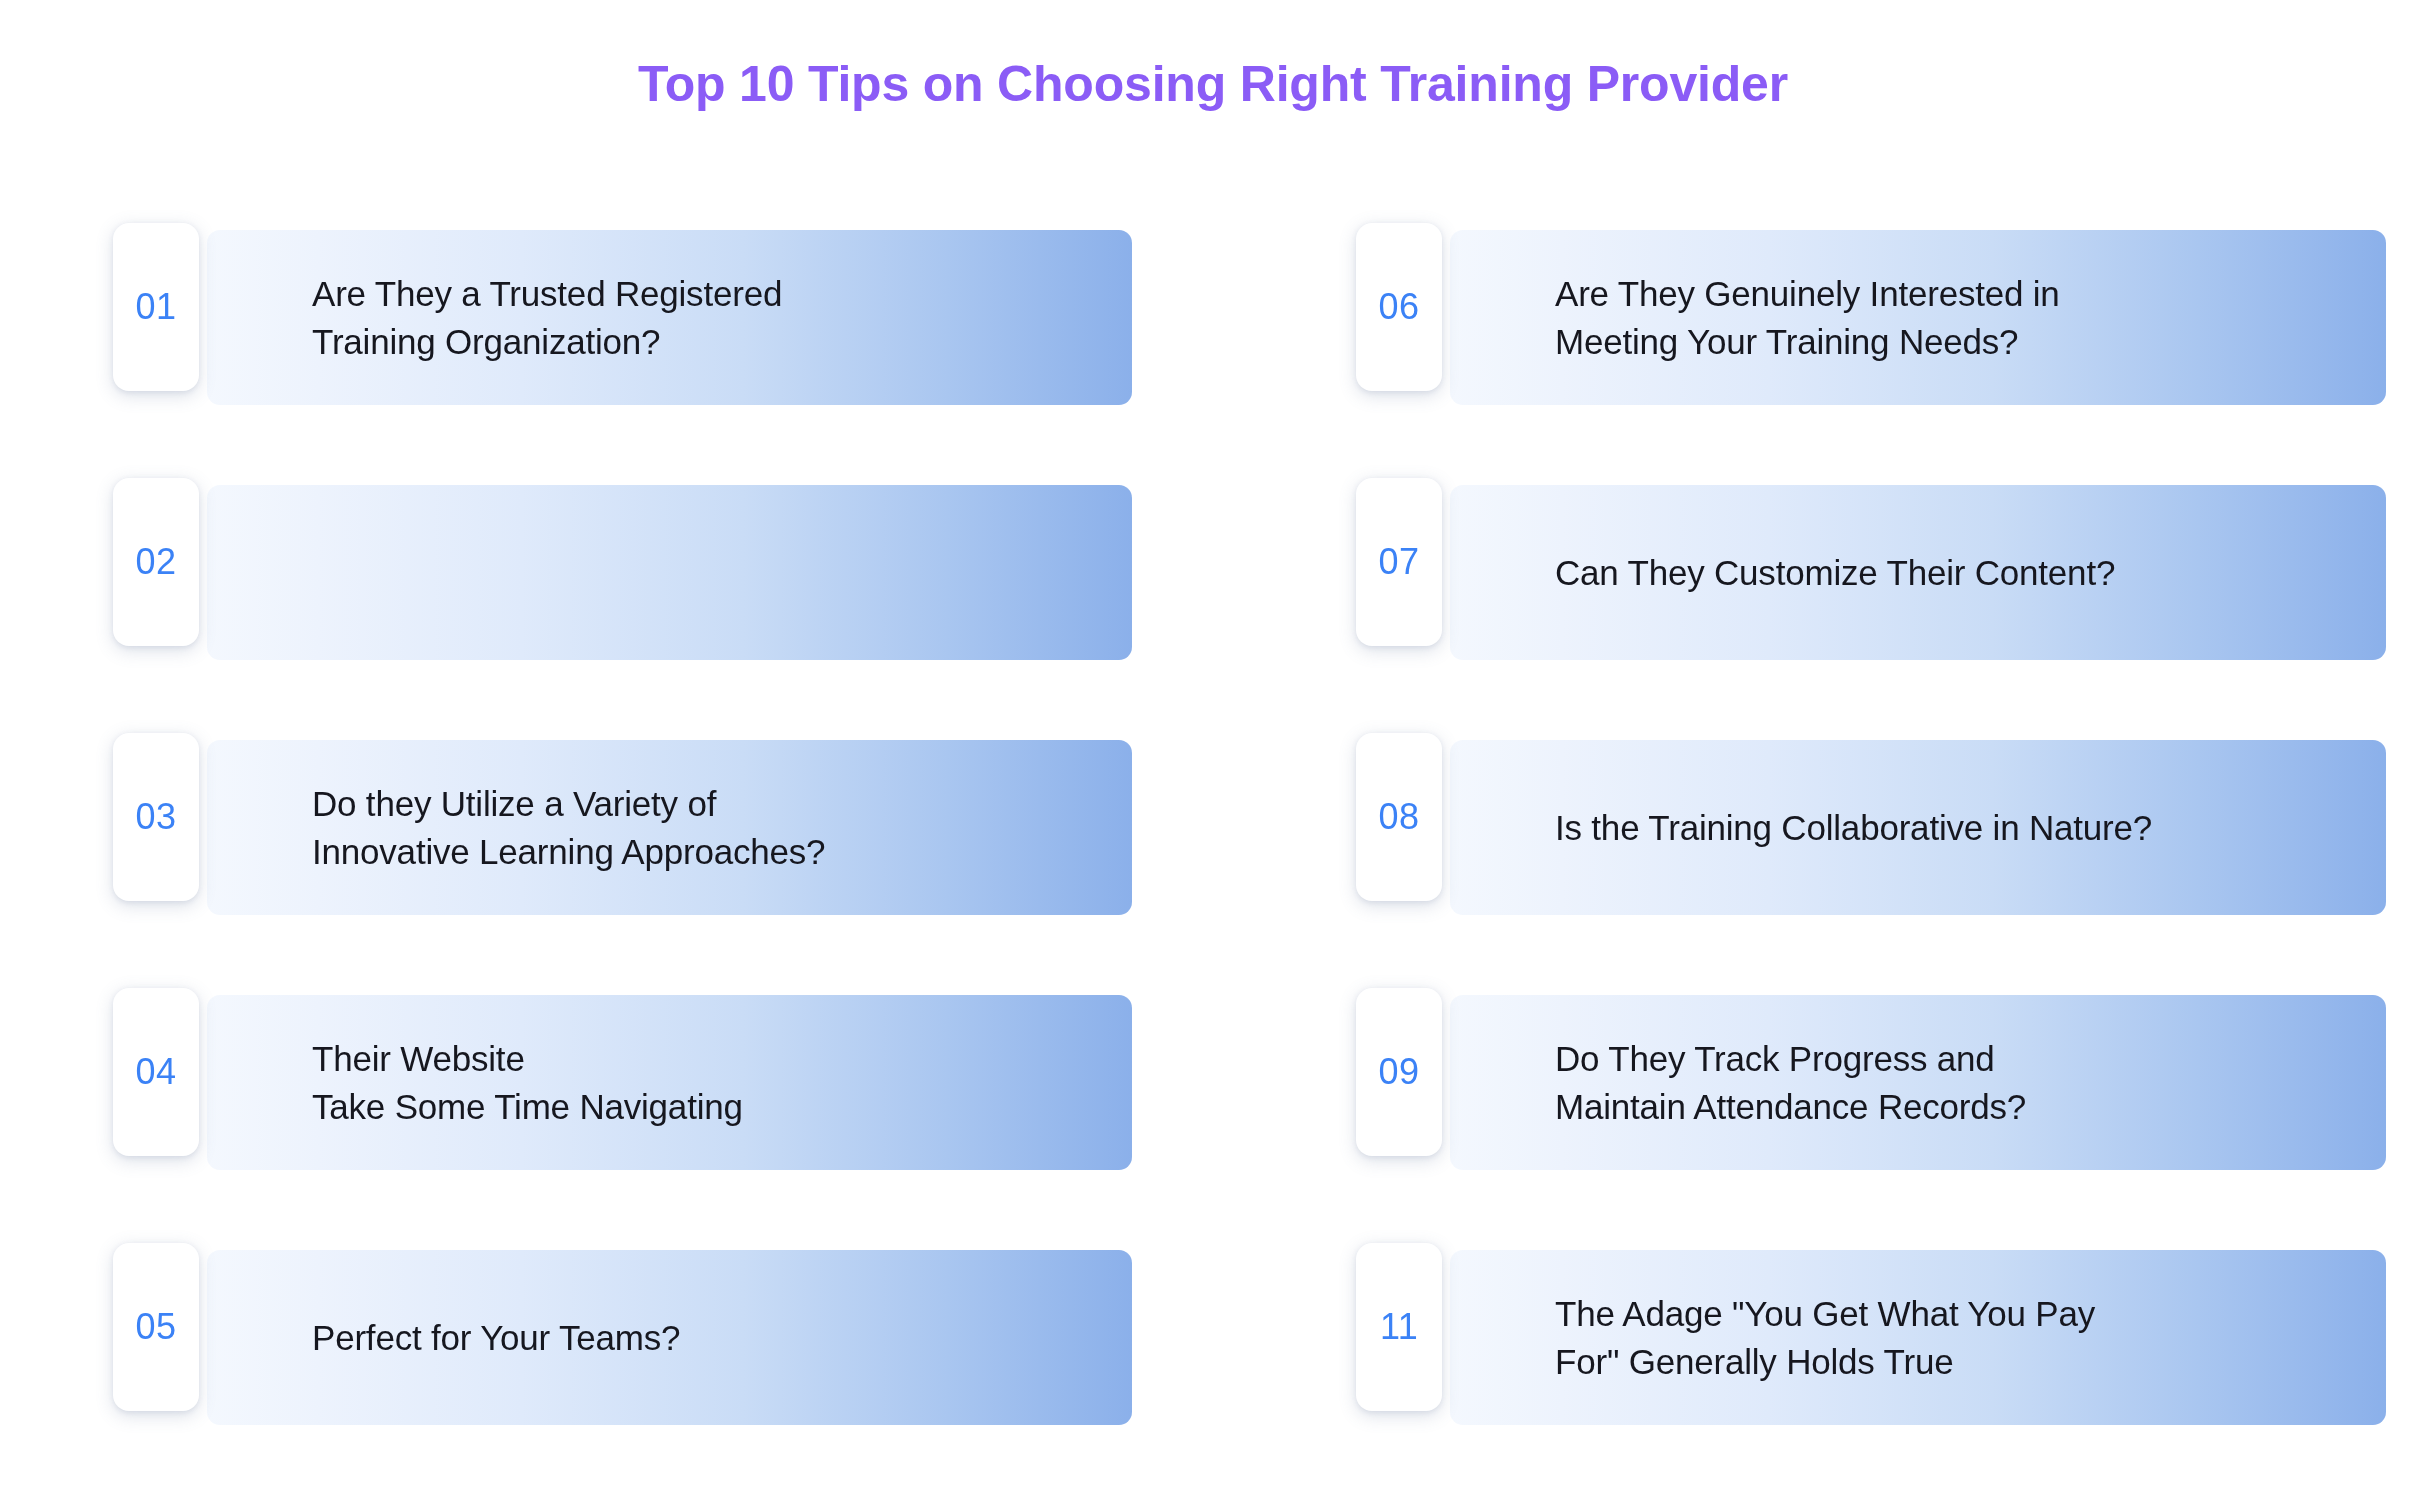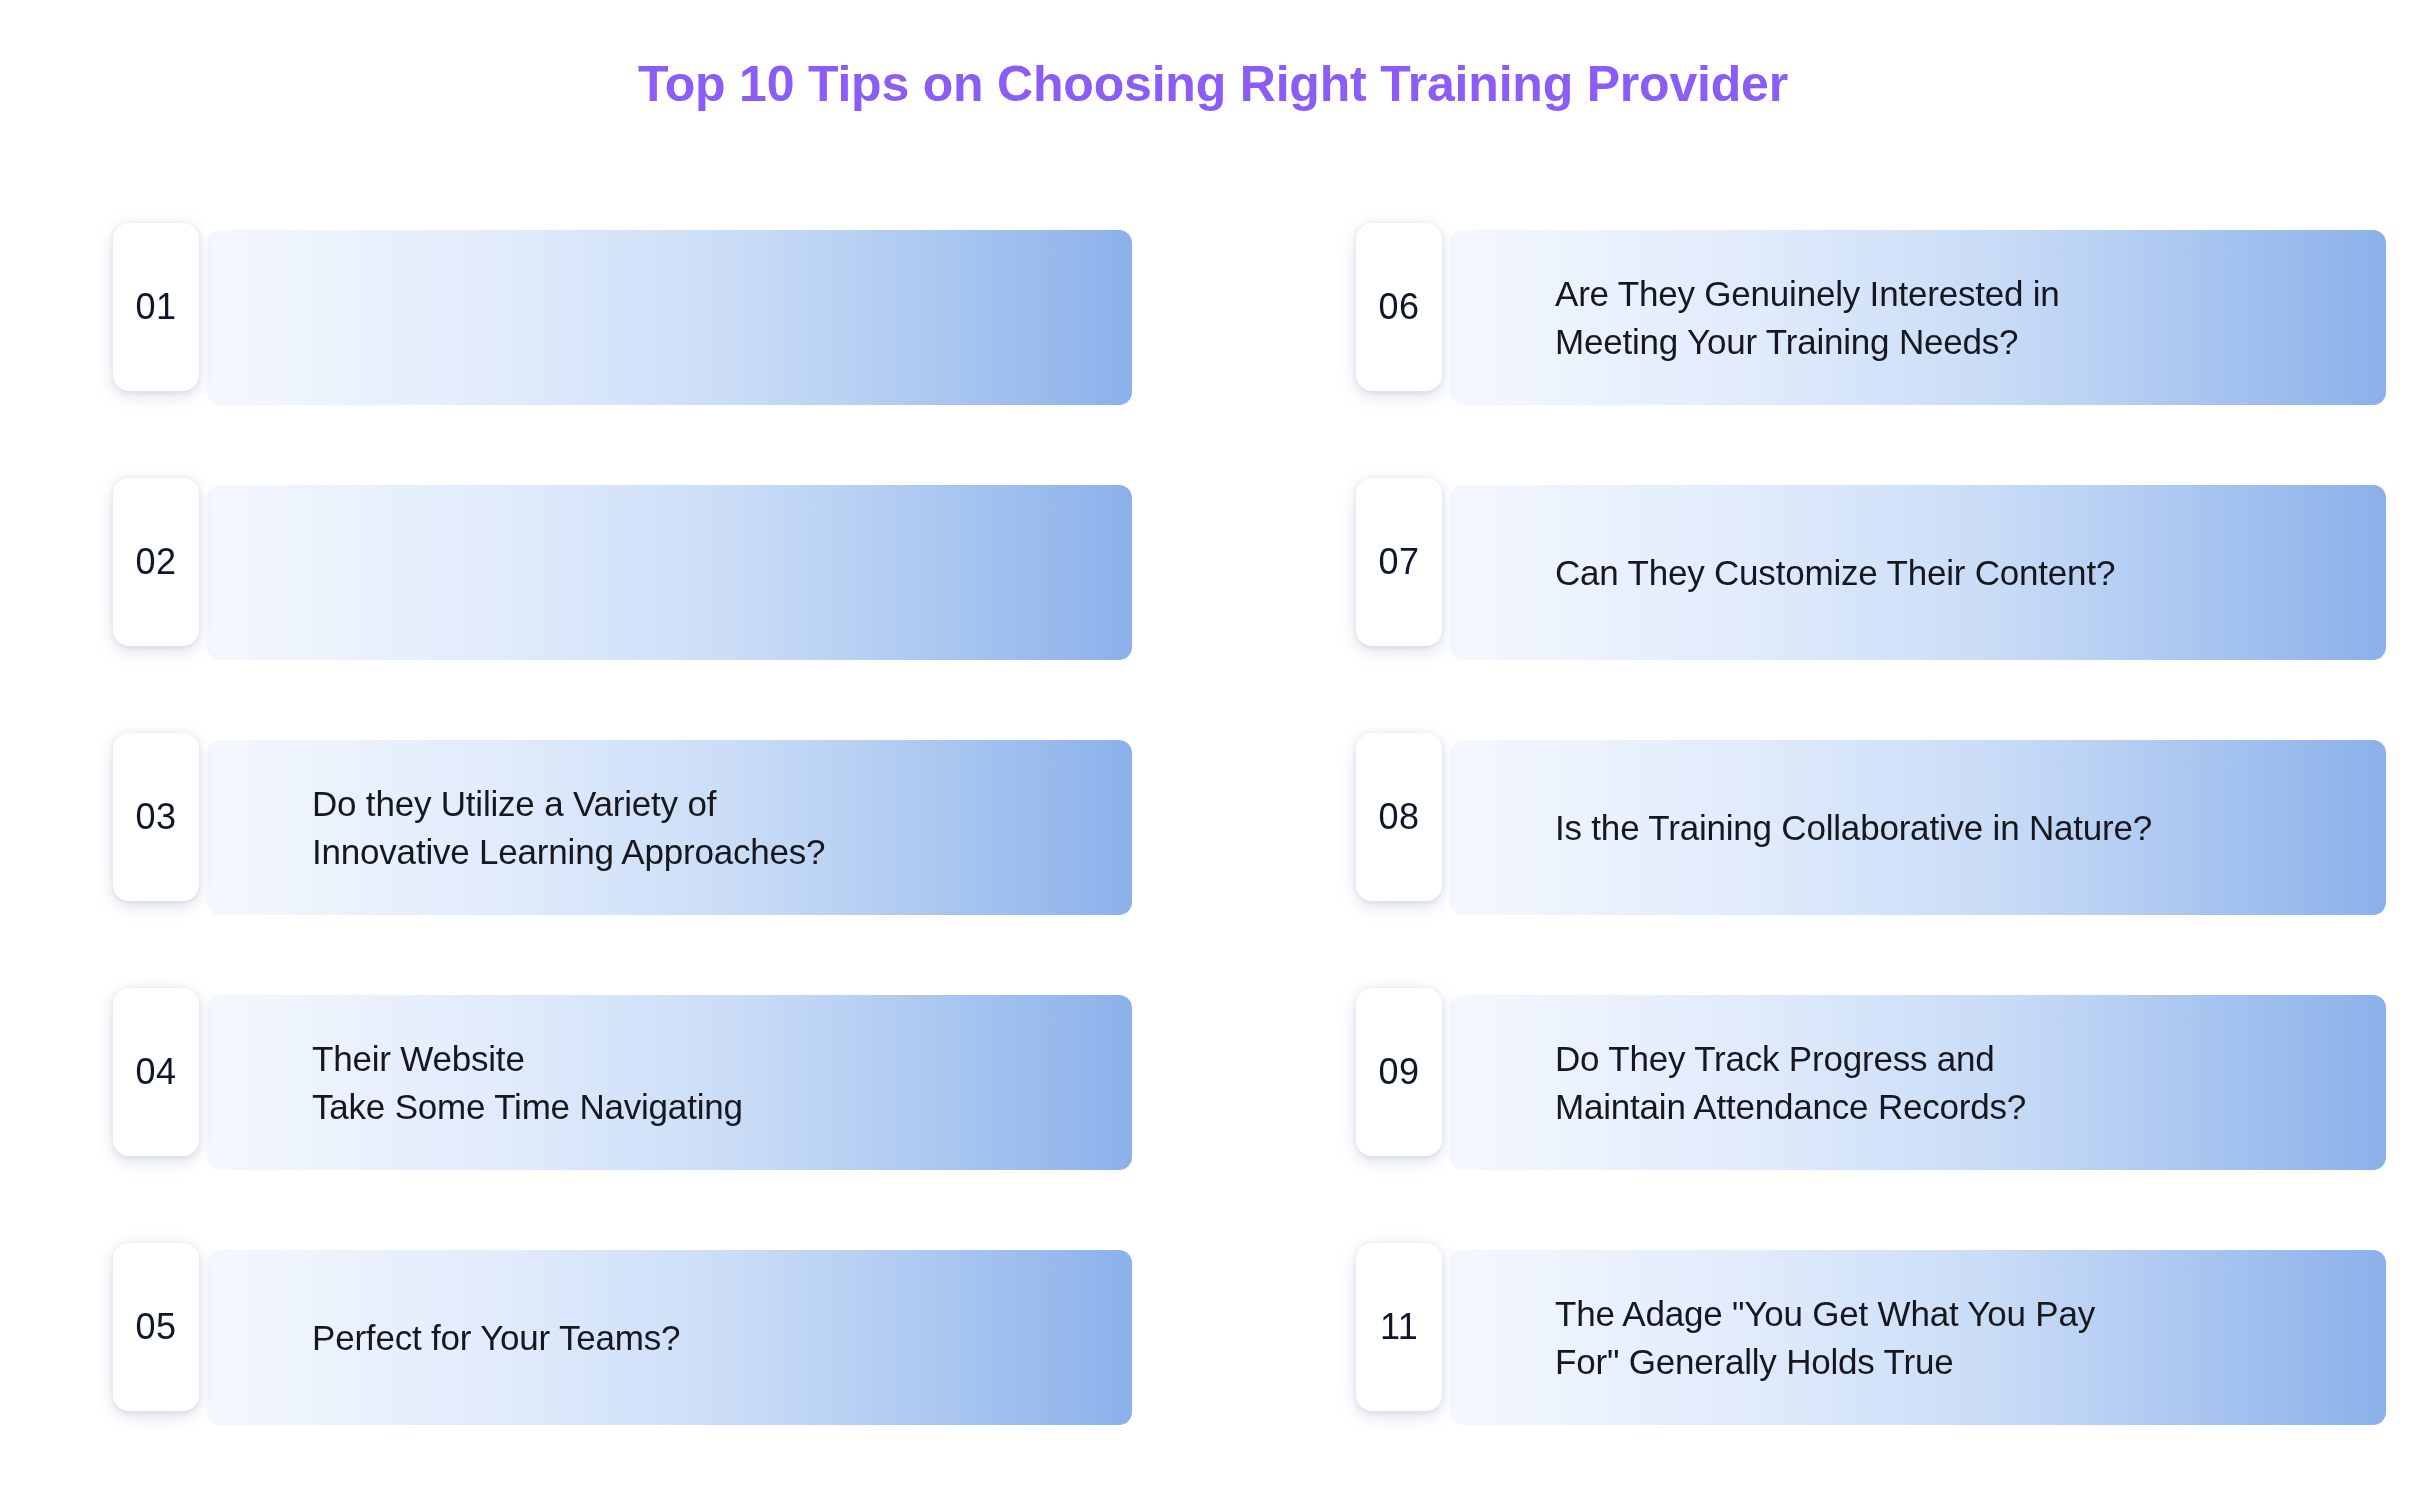--- a/index.html
+++ b/index.html
@@ -97,21 +97,21 @@
     box-shadow: 0 4.9px 18px rgba(90, 110, 150, 0.20),
                 0 1.6px 4.9px rgba(90, 110, 150, 0.12);
     z-index: 2;
     display: flex;
     align-items: center;
     justify-content: center;
   }
   .tip-number {
     font-size: 36px;
     font-weight: normal;
-    color: #0f172a;
+    color: #3b82f6;
     letter-spacing: 0.4px;
     line-height: 1;
   }
 
   
   .tip-text {
     position: absolute;
     left: 199px;
     top: 7.3px;
     height: 175px;
@@ -136,20 +136,24 @@
 
   <div class="columns">
 
     <div class="column column-left">
 
     <div class="tip-row">
           <div class="tip-bar"></div>
           <div class="tip-badge">
             <span class="tip-number">01</span>
           </div>
+          <div class="tip-text">
+            <span class="line">Are They a Trusted Registered</span>
+            <span class="line">Training Organization?</span>
+          </div>
         </div>
         <div class="tip-row">
           <div class="tip-bar"></div>
           <div class="tip-badge">
             <span class="tip-number">02</span>
           </div>
         </div>
         <div class="tip-row">
           <div class="tip-bar"></div>
           <div class="tip-badge">

